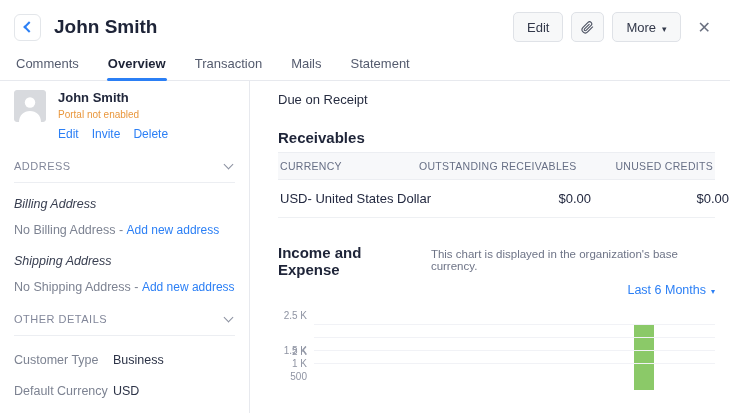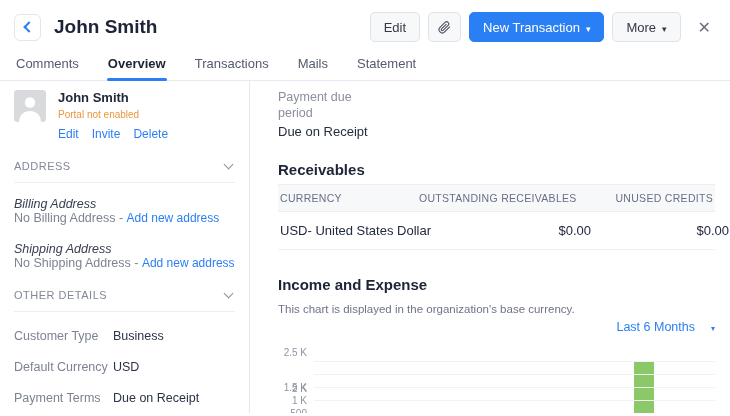--- a/index.html
+++ b/index.html
@@ -44,40 +44,40 @@
   .profile-name { font-size:13px; font-weight:bold; color:#22283c; }
   .portal-status { font-size:10px; color:#e9973d; margin-top:4px; }
   .profile-actions { margin-top:7px; display:flex; gap:13px; }
   .link { color:#2b7ff5; font-size:12px; cursor:pointer; text-decoration:none; }
   .section-head { display:flex; justify-content:space-between; align-items:center; margin-top:19px;
                   padding-bottom:10px; border-bottom:1px solid #eceef2; color:#82879a; font-size:11px;
                   letter-spacing:.5px;gap:16px; }
   .chevron-down { width:7px; height:7px; border-right:1.5px solid #8b90a0; border-bottom:1.5px solid #8b90a0;
                   transform:rotate(45deg); margin-top:-4px; margin-right:3px; }
   .addr-label { font-size:12.5px; color:#3a4052; margin-top:14px;font-style:italic; }
-  .addr-value { font-size:12.5px; color:#7d8392; margin-top:0; }
+  .addr-value { font-size:12.5px; color:#7d8392; margin-top:12px; }
   .detail-row { display:flex; margin-top:17px; font-size:12.5px; }
   .detail-label { width:99px; flex:none; color:#7d8392; }
   .detail-value { color:#2c3347; }
   
   .pd-label { font-size:12.5px; color:#8a8f9e; max-width:95px; line-height:1.28; }
   .pd-value { font-size:13px; color:#262c40; margin-top:3px; }
   .section-title { font-size:15px; font-weight:bold; color:#1e2438; margin:22px 0 0; }
   .recv-table { margin-top:6px; }
   .t-head { display:grid; grid-template-columns:1fr 160px 138px; background:#f7f8fa;
             border-top:1px solid #eceef2; border-bottom:1px solid #eceef2; }
   .t-head > div { font-size:10.5px; color:#676f85; letter-spacing:.3px; padding:7px 2px; white-space:nowrap; }
   .t-row { display:grid; grid-template-columns:1fr 160px 138px; border-bottom:1px solid #eef0f3; }
   .t-row > div { font-size:13px; color:#232940; padding:11px 2px; white-space:nowrap; }
   .col-r { text-align:right; }
-  .ie-head { display:flex; align-items:baseline; gap:10px; margin-top:26px;flex-direction:column; }
+  .ie-head { display:flex; align-items:baseline; gap:10px; margin-top:26px; }
   .ie-title { font-size:15px; font-weight:bold; color:#1e2438; }
   .ie-sub { font-size:11.5px; color:#6e7487; }
   .ie-period { display:flex; justify-content:flex-end; margin-top:5px; }
-  .period-link { color:#2b7ff5; font-size:12.5px; display:inline-flex; align-items:center; gap:16px; cursor:pointer; }
+  .period-link { color:#2b7ff5; font-size:12.5px; display:inline-flex; align-items:center; gap:5px; cursor:pointer; }
   .period-link .caret::before { font-size:8px; }
   
   .chart { display:flex; margin-top:9px; height:96px; position:relative; }
   .y-axis { width:36px; flex:none; position:relative; }
   .ytick { position:absolute; right:7px; font-size:10px; color:#8f94a3; }
   .grid { flex:1; position:relative; }
   .gridline { position:absolute; left:0; right:0; height:1px; background:#f1f2f6; }
   .bars { position:absolute; left:0; top:0; bottom:0; width:360px; }
   .bar { position:absolute; width:20px; }
 </style>
@@ -93,38 +93,34 @@
       </button>
       <h1 class="page-title">John Smith</h1>
     </div>
     <div class="h-right">
       <button class="btn">Edit</button>
       <button class="btn icon-only">
         <svg width="13" height="15" viewBox="0 0 24 24" fill="none" stroke="#4a5060" stroke-width="2" stroke-linecap="round">
           <path d="M21.44 11.05l-9.19 9.19a6 6 0 0 1-8.49-8.49l9.19-9.19a4 4 0 0 1 5.66 5.66l-9.2 9.19a2 2 0 0 1-2.83-2.83l8.49-8.48"></path>
         </svg>
       </button>
-      <button class="btn primary">
-        <span>New Transaction</span>
-        <span class="caret"></span>
-      </button>
       <button class="btn">
         <span>More</span>
         <span class="caret"></span>
       </button>
       <button class="close-btn">
         <span class="close-x"></span>
       </button>
     </div>
   </div>
 
   <div class="tabs">
     <div class="tab">Comments</div>
     <div class="tab active">Overview</div>
-    <div class="tab">Transactions</div>
+    <div class="tab">Transaction</div>
     <div class="tab">Mails</div>
     <div class="tab">Statement</div>
   </div>
 
   <div class="content">
 
     <div class="sidebar">
       <div class="profile">
         <div class="avatar">
           <svg width="32" height="32" viewBox="0 0 32 32">
@@ -172,21 +168,20 @@
         <div class="detail-value">USD</div>
       </div>
       <div class="detail-row">
         <div class="detail-label">Payment Terms</div>
         <div class="detail-value">Due on Receipt</div>
       </div>
 
     </div>
 
     <div class="main">
-      <div class="pd-label">Payment due period</div>
       <div class="pd-value">Due on Receipt</div>
 
       <h2 class="section-title">Receivables</h2>
       <div class="recv-table">
         <div class="t-head">
           <div>CURRENCY</div>
           <div class="col-r">OUTSTANDING RECEIVABLES</div>
           <div class="col-r">UNUSED CREDITS</div>
         </div>
         <div class="t-row">

